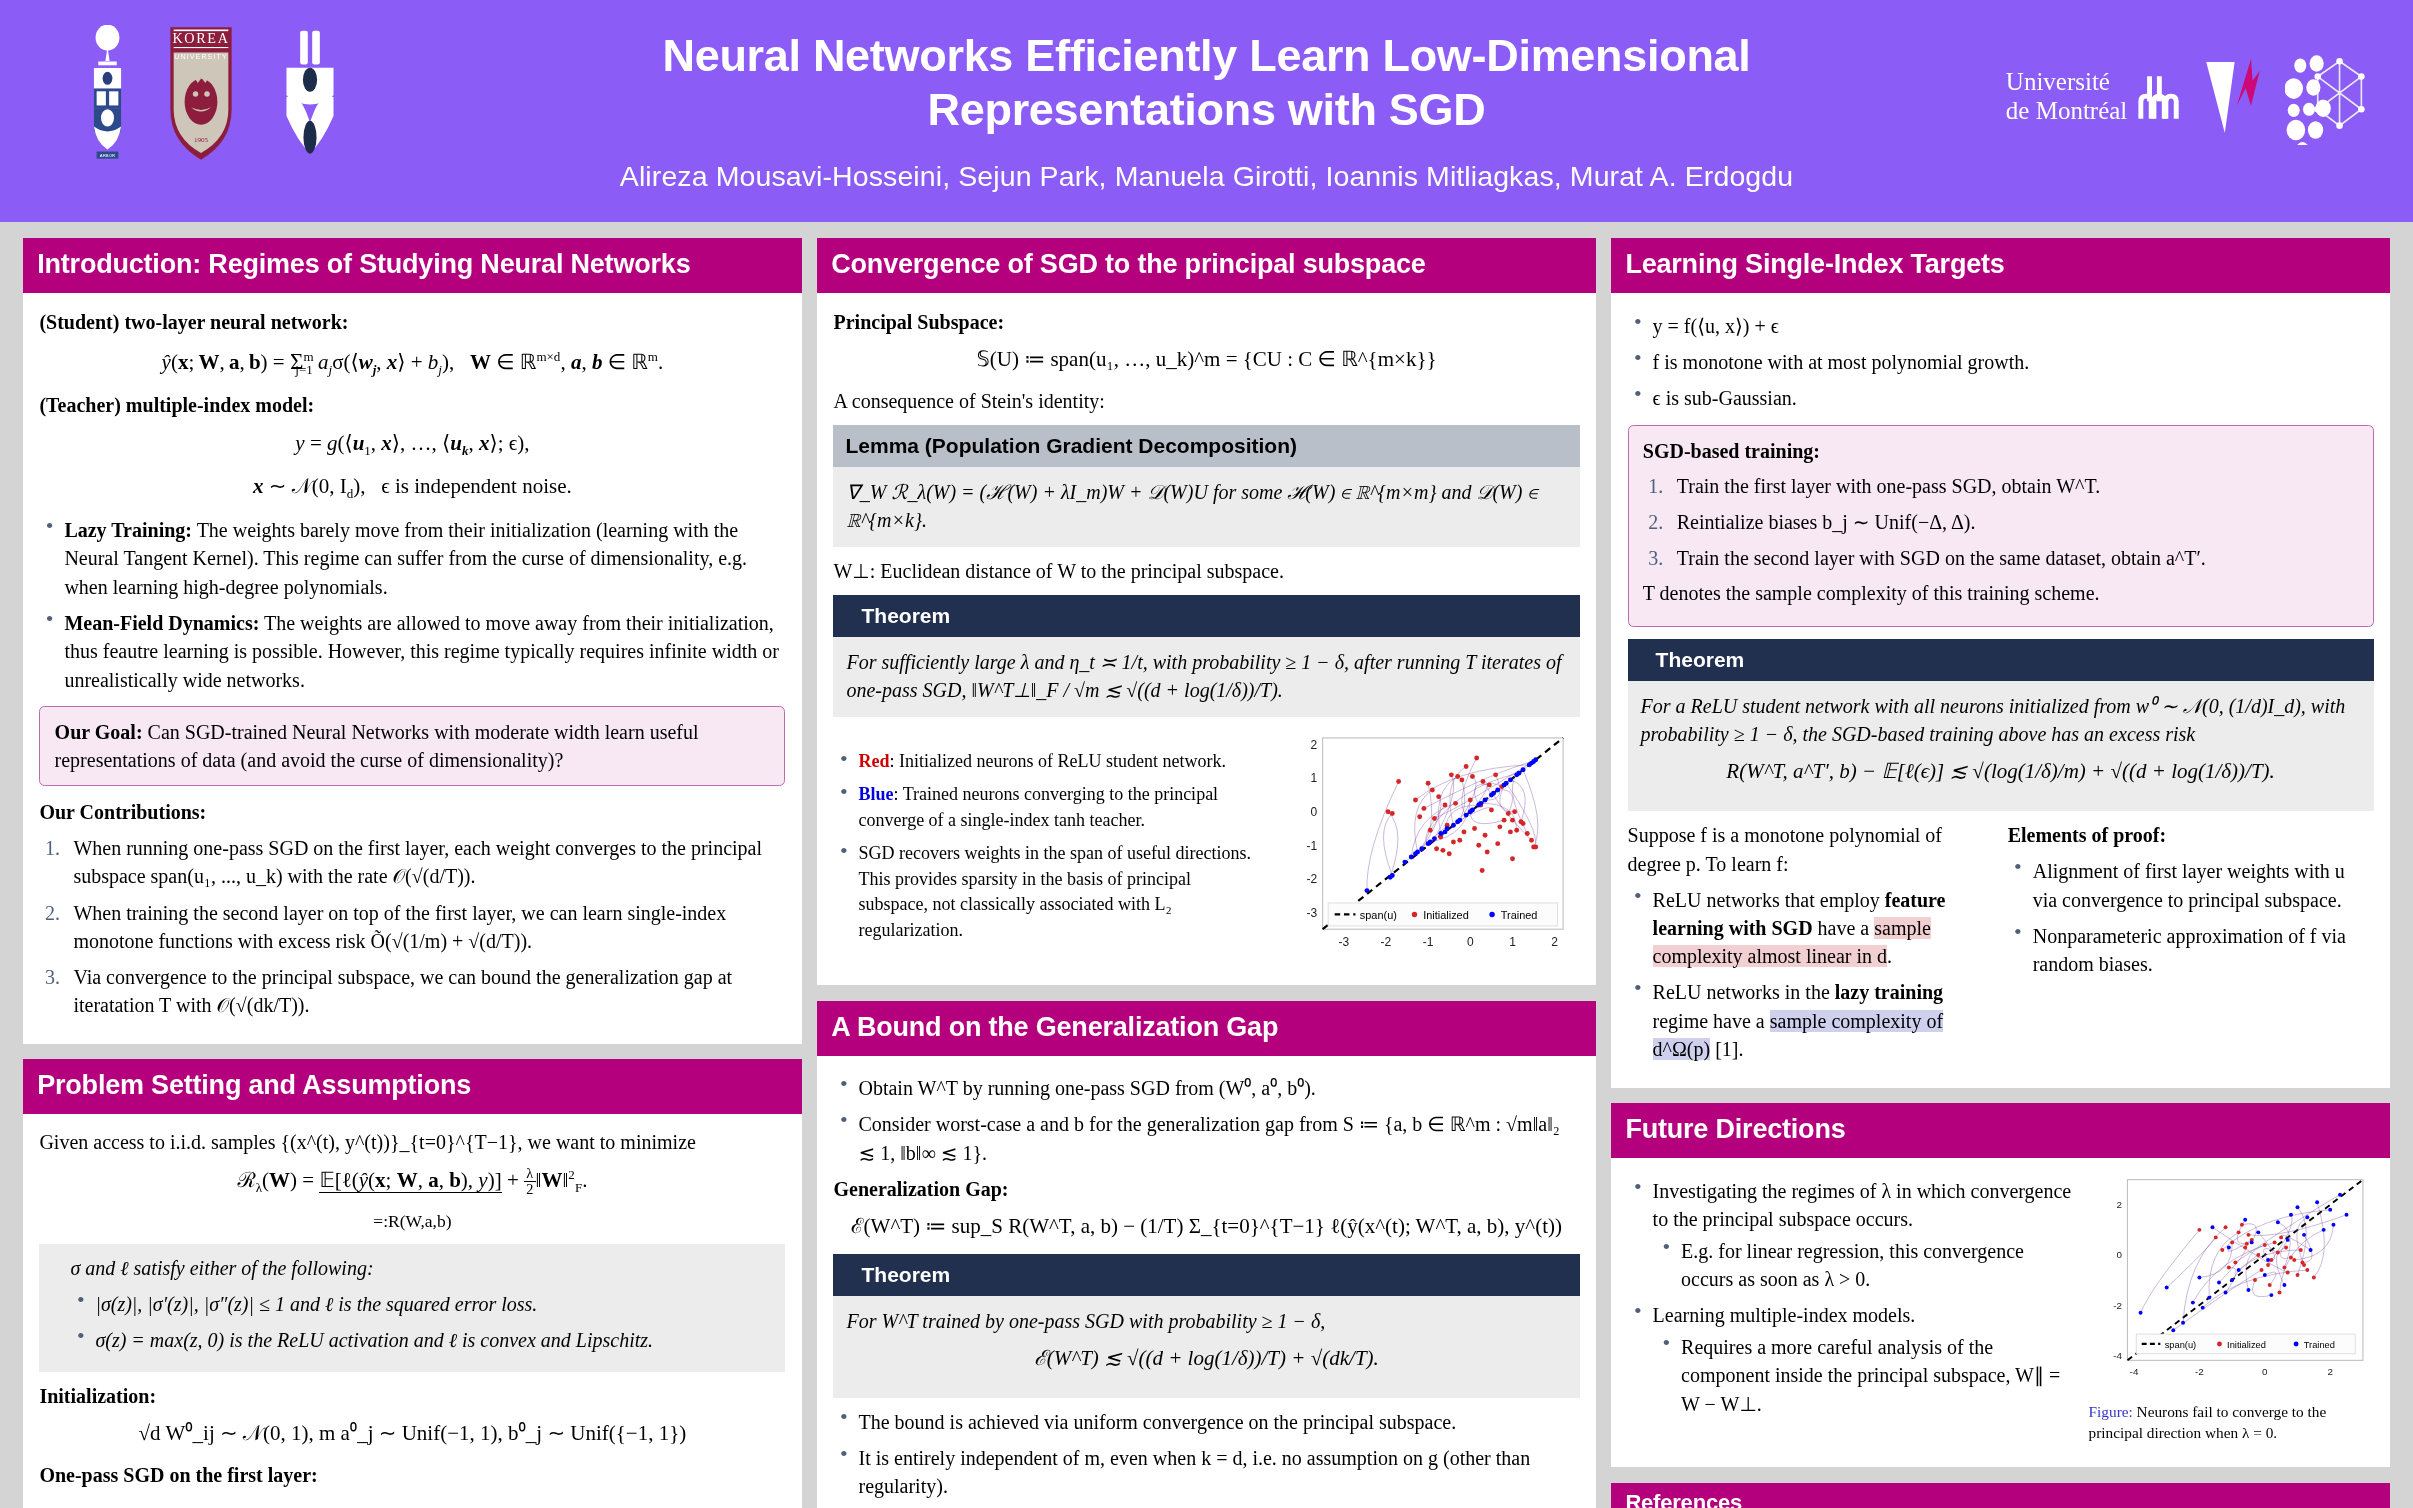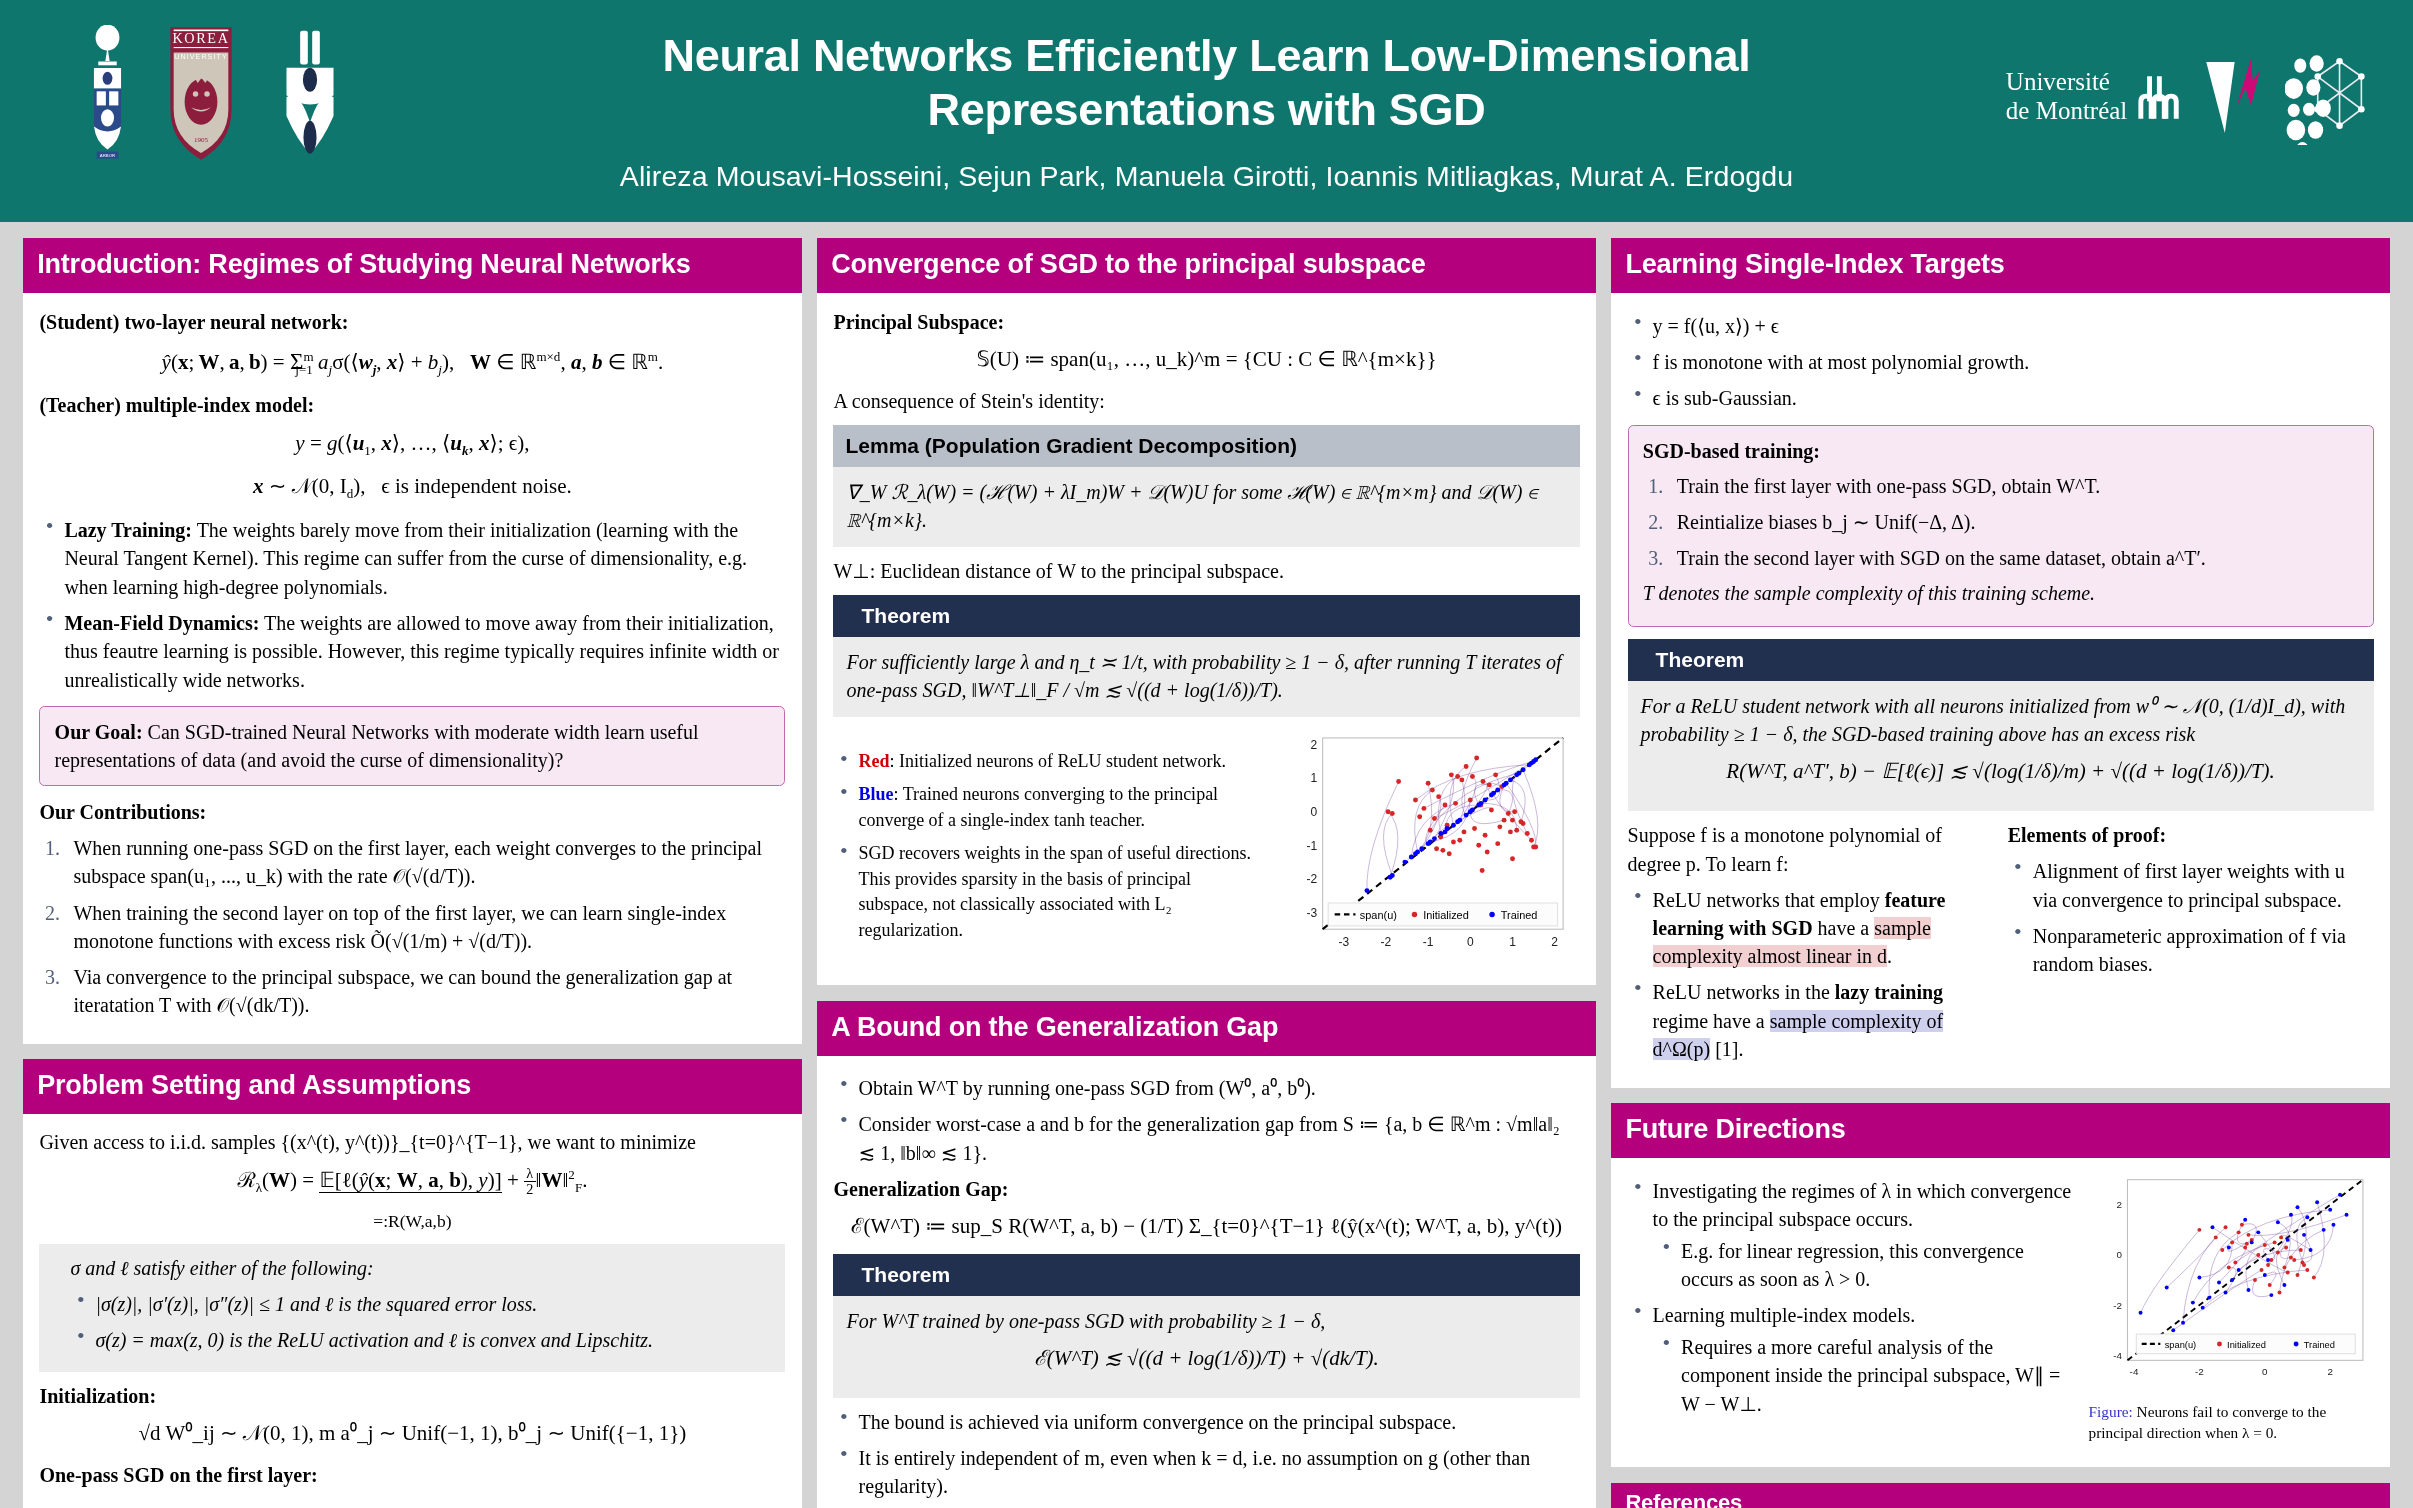--- a/index.html
+++ b/index.html
@@ -6,21 +6,21 @@
   html, body {
     width: 2413px; height: 1508px;
     background: #d4d4d4;
     font-family: "Liberation Serif", serif;
     overflow: hidden;
   }
   
   .header {
     position: relative;
     width: 2413px; height: 222px;
-    background: #0f766e;
+    background: #8b5cf6;
     display: flex; align-items: center; justify-content: center;
   }
   .logos-left {
     position: absolute; left: 82px; top: 25px;
     display: flex; align-items: flex-start; gap: 33px;
   }
   .logos-right {
     position: absolute; right: 38px; top: 49px;
     display: flex; align-items: center; gap: 22px;
   }
@@ -518,21 +518,21 @@
           <li>f is monotone with at most polynomial growth.</li>
           <li>ϵ is sub-Gaussian.</li>
         </ul>
         <div class="goalbox">
           <p><b>SGD-based training:</b></p>
           <ol>
             <li>Train the first layer with one-pass SGD, obtain W^T.</li>
             <li>Reintialize biases b_j ∼ Unif(−Δ, Δ).</li>
             <li>Train the second layer with SGD on the same dataset, obtain a^T′.</li>
           </ol>
-          <p style="font-style:italic;margin-top:4.4px;">T denotes the sample complexity of this training scheme.</p>
+          <p style="margin-top:4.4px;">T denotes the sample complexity of this training scheme.</p>
         </div>
         <div class="thmbox">
           <div class="thm-title">Theorem</div>
           <div class="thm-body">
             <p>For a ReLU student network with all neurons initialized from w⁰ ∼ 𝒩(0, (1/d)I_d), with probability ≥ 1 − δ, the SGD-based training above has an excess risk</p>
             <div class="eq">R(W^T, a^T′, b) − 𝔼[ℓ(ϵ)] ≲ √(log(1/δ)/m) + √((d + log(1/δ))/T).</div>
           </div>
         </div>
         <div class="split">
           <div>

